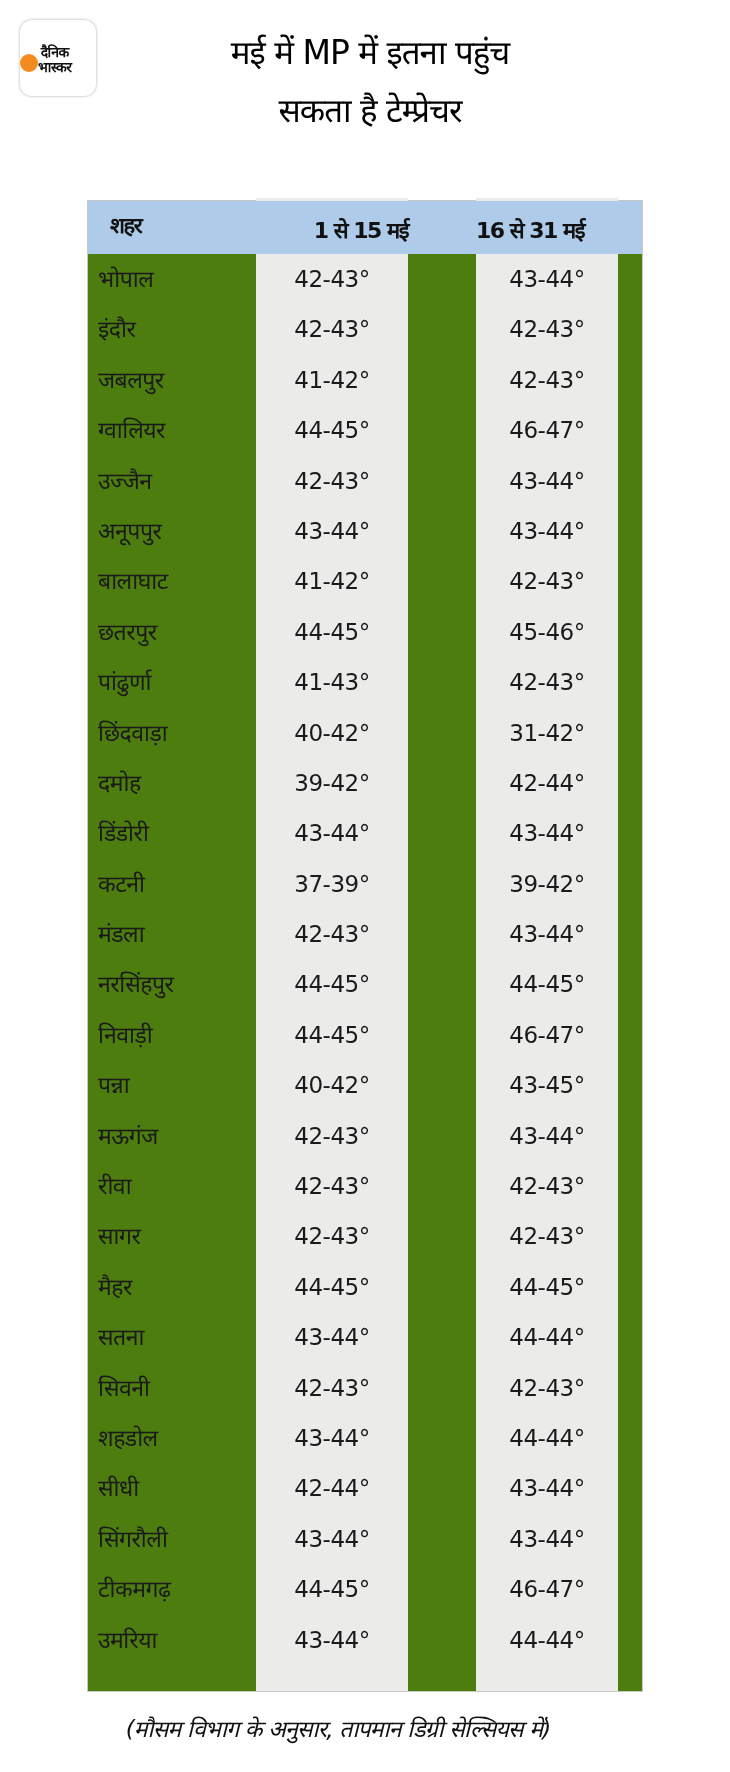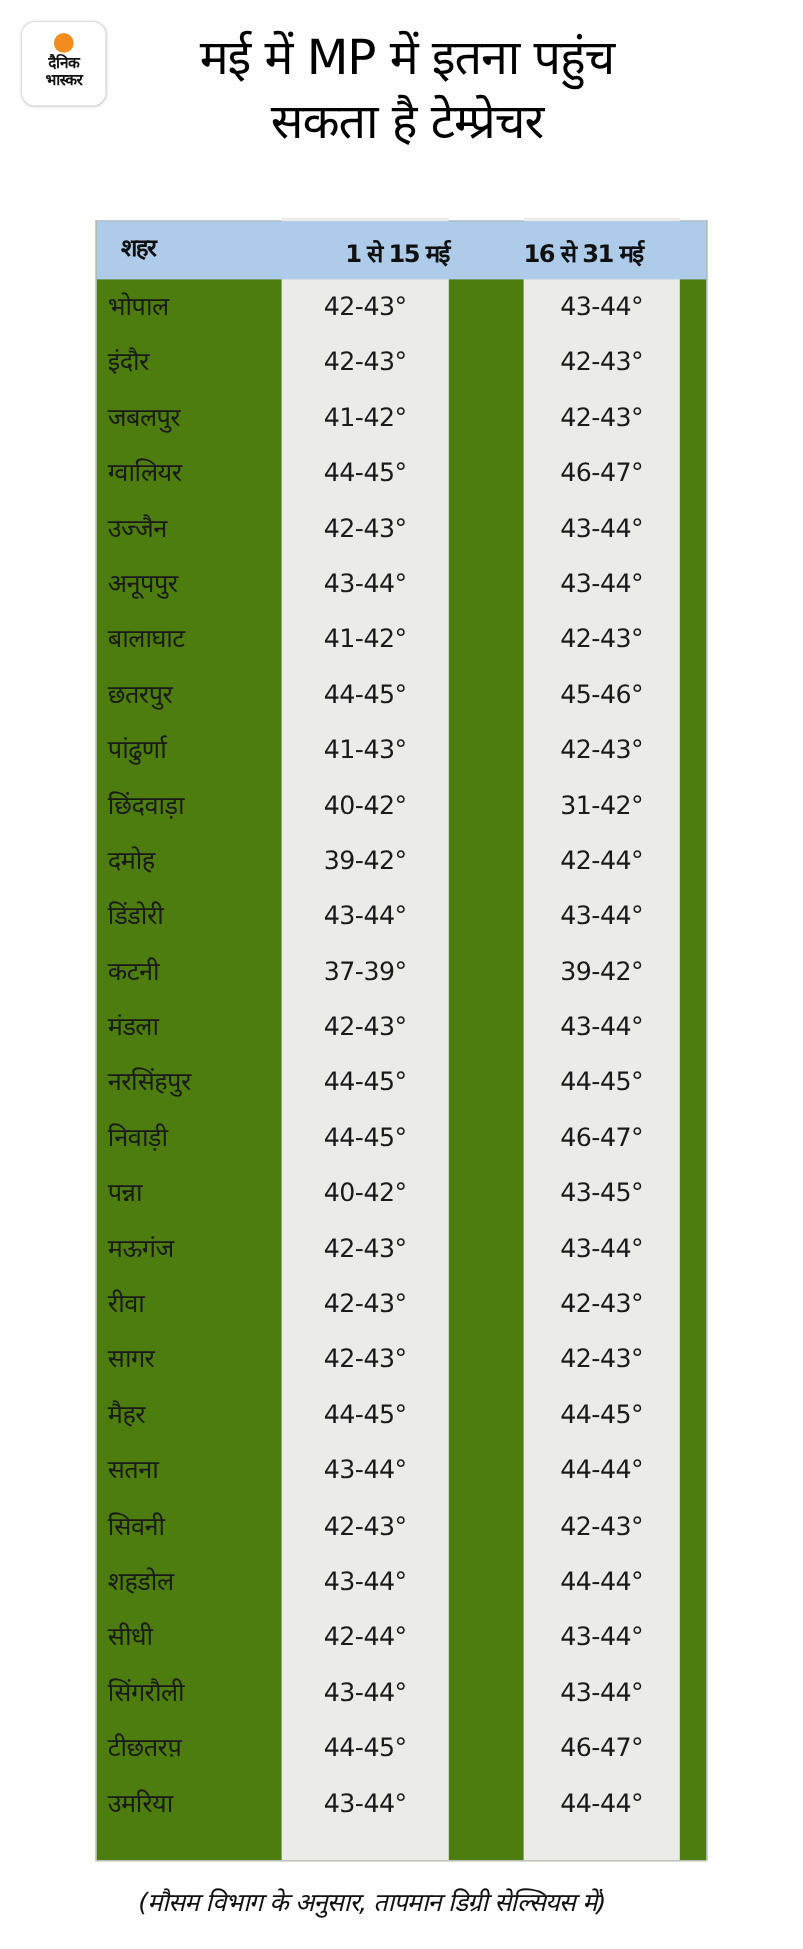--- a/index.html
+++ b/index.html
@@ -18,21 +18,20 @@
     .logo {
       position: absolute;
       left: 20px;
       top: 20px;
       width: 76px;
       height: 76px;
       background: #ffffff;
       border-radius: 12px;
       box-shadow: 0 0 3px rgba(0,0,0,0.35);
       display: flex;
-      flex-direction: column;
       align-items: center;
     }
     .logo-sun {
       width: 18px;
       height: 18px;
       border-radius: 50%;
       margin-top: 10px;
       background: #f48b1f;
     }
     .logo-text {
@@ -45,21 +44,21 @@
       color: #111;
       letter-spacing: -0.5px;
     }
     .title {
       position: absolute;
       left: 110px;
       width: 520px;
       top: 24px;
       text-align: center;
       font-family: "DejaVu Sans", sans-serif;
-      font-size: 44px;
+      font-size: 33px;
       line-height: 58px;
       font-weight: normal;
       color: #000;
       margin: 0;
       letter-spacing: -1px;
     }
     .table {
       position: absolute;
       left: 87px;
       top: 200px;
@@ -284,21 +283,21 @@
         <div class="td c1">सीधी</div>
         <div class="td c2">42-44°</div>
         <div class="td c3">43-44°</div>
       </div>
       <div class="tr">
         <div class="td c1">सिंगरौली</div>
         <div class="td c2">43-44°</div>
         <div class="td c3">43-44°</div>
       </div>
       <div class="tr">
-        <div class="td c1">टीछतरप़</div>
+        <div class="td c1">टीकमगढ़</div>
         <div class="td c2">44-45°</div>
         <div class="td c3">46-47°</div>
       </div>
       <div class="tr">
         <div class="td c1">उमरिया</div>
         <div class="td c2">43-44°</div>
         <div class="td c3">44-44°</div>
       </div>
     </div>
 </div>

